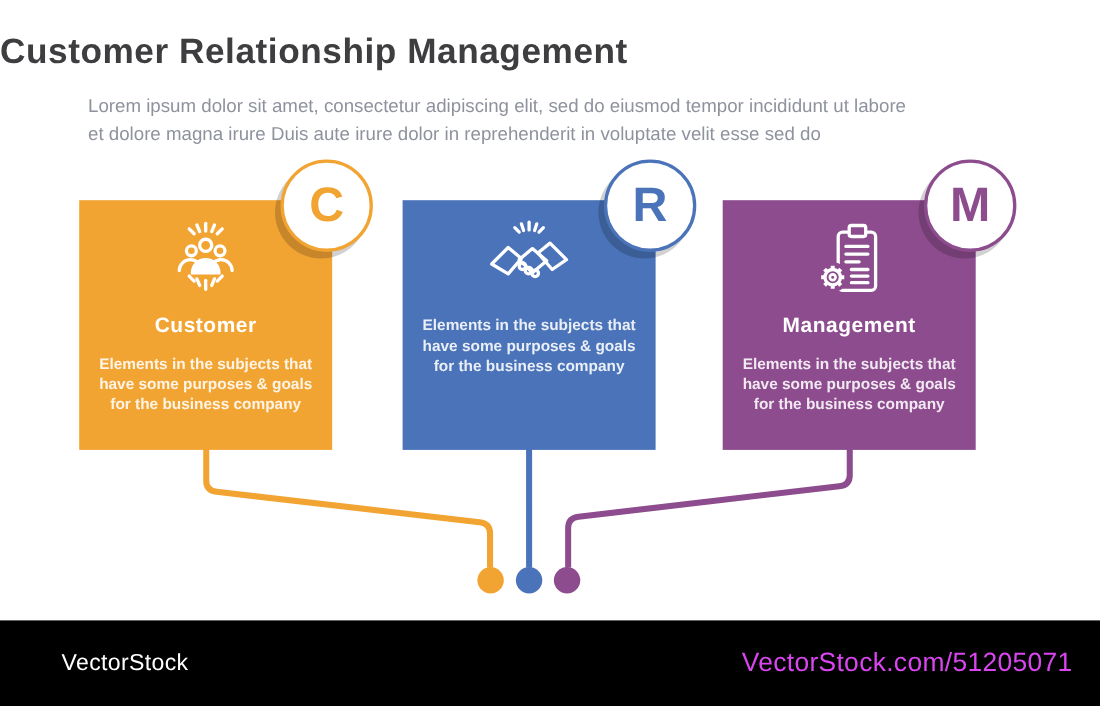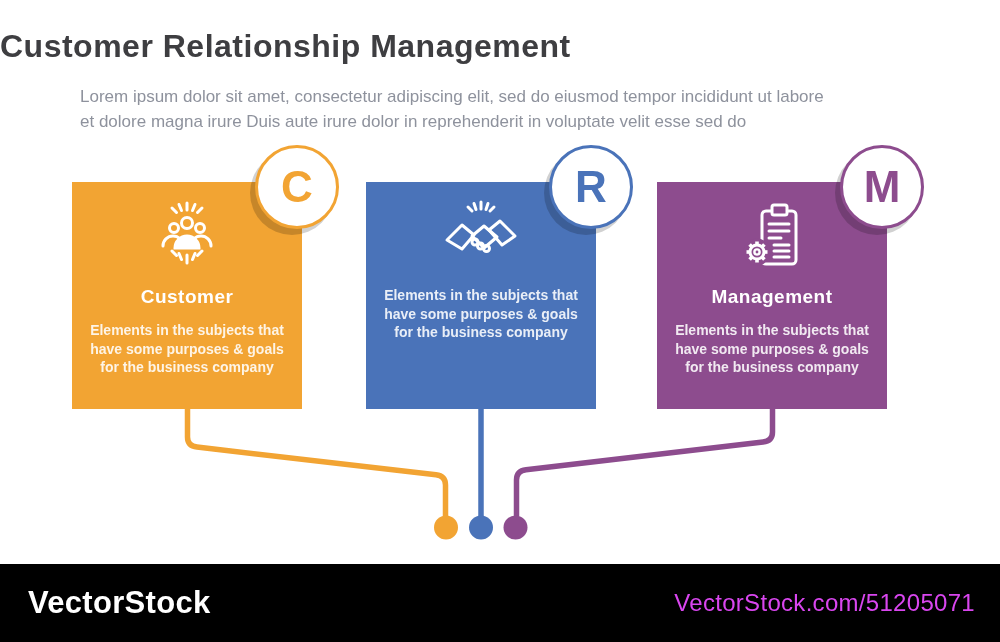--- a/index.html
+++ b/index.html
@@ -33,21 +33,21 @@
          top:-37px;right:-37px;display:flex;align-items:center;justify-content:center;
          font-weight:700;font-size:44px;box-shadow:-5px 6px 0 rgba(0,0,0,.18);}
   .card--customer .badge{border:3.5px solid #F2A433;color:#F2A433;}
   .card--relationship .badge{border:3.5px solid #4A73B9;color:#4A73B9;}
   .card--management .badge{border:3.5px solid #8D4C8E;color:#8D4C8E;}
 
   
   .footer{position:absolute;left:0;top:564px;width:1000px;height:78px;background:#000000;z-index:3;
           display:flex;align-items:center;justify-content:space-between;box-sizing:border-box;
           padding:0 25px 0 28px;}
-  .footer .brand{color:#ffffff;font-size:31px;font-weight:700;letter-spacing:.3px;}
+  .footer .brand{color:#ffffff;font-size:21px;font-weight:400;letter-spacing:.3px;margin-left:28px;}
   .footer .credit{color:#d946ef;font-size:24px;font-weight:400;letter-spacing:.3px;}
 </style>
 </head>
 <body>
 
 <div class="canvas">
 
   <div class="title">Customer Relationship Management</div>
   <div class="subtitle">
     <div>Lorem ipsum dolor sit amet, consectetur adipiscing elit, sed do eiusmod tempor incididunt ut labore</div>

